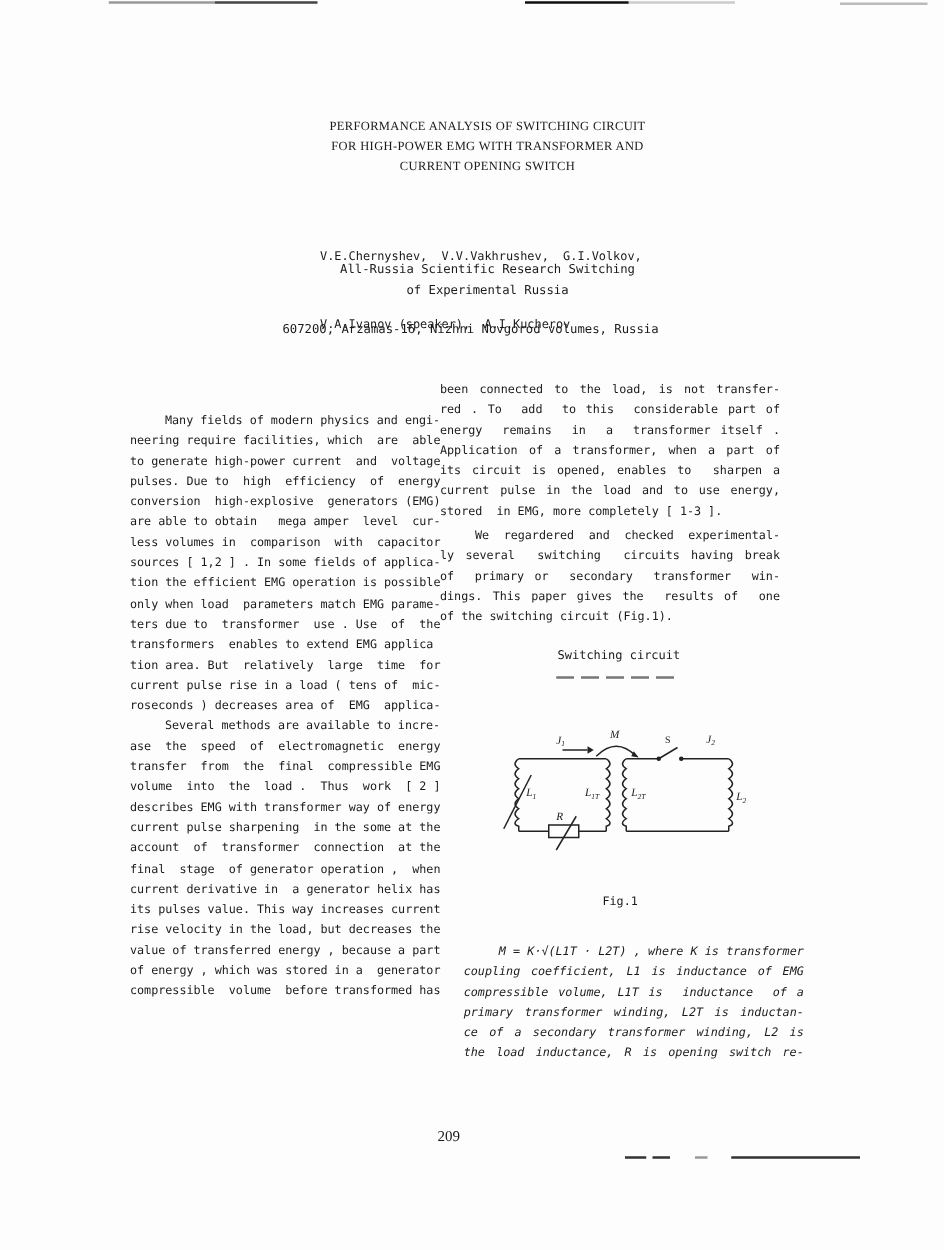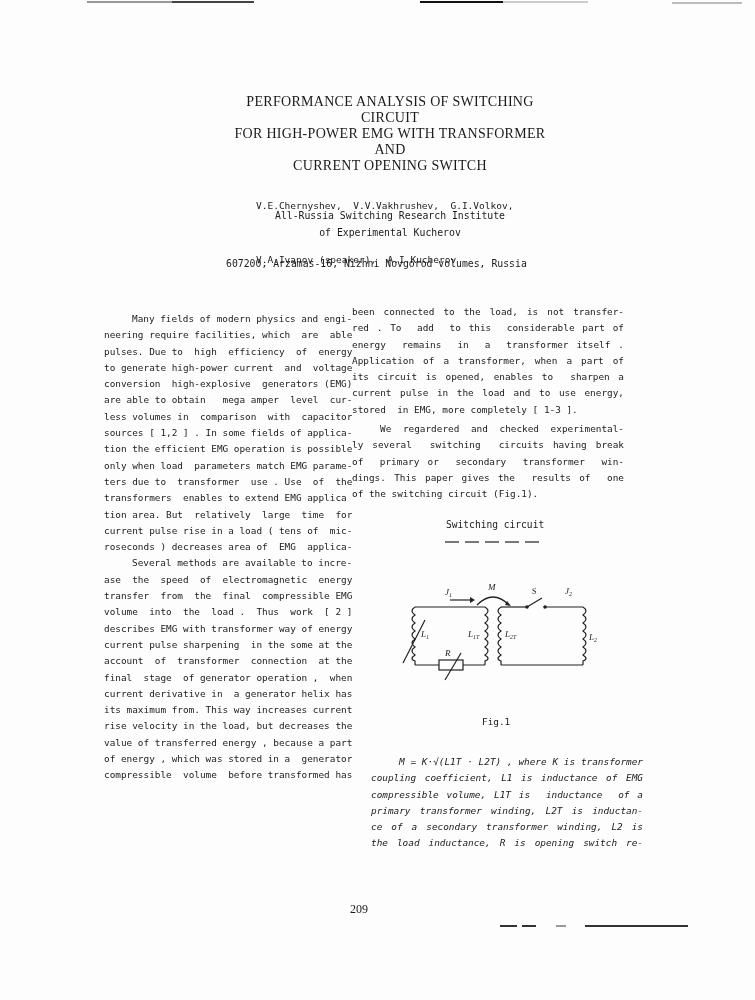--- a/index.html
+++ b/index.html
@@ -1,29 +1,29 @@
 <!DOCTYPE html>
 <html><head>
 <meta charset="utf-8">
 <style>
   html, body { margin:0; padding:0; }
   body { width:755px; height:1000px; background:#fdfdfd; position:relative; overflow:hidden;
          font-family:"DejaVu Sans Mono", monospace; color:#1a1a1a; }
   .scanline { position:absolute; height:2px; }
   .title { position:absolute; left:230px; top:94px; width:320px; text-align:center;
-           font-family:"Liberation Serif", serif; font-size:14px; letter-spacing:0.3px; line-height:16px; }
+           font-family:"Liberation Serif", serif; font-size:10px; letter-spacing:0.3px; line-height:16px; }
   .authors { position:absolute; left:256px; top:161px; font-size:9.5px; line-height:18px; white-space:pre; }
   .affil { position:absolute; left:240px; top:207px; width:300px; text-align:center; font-size:9.8px; line-height:17px; }
   .address { position:absolute; left:226px; top:258px; font-size:9.8px; white-space:pre; }
   .col { position:absolute; font-size:9.4px; line-height:16.3px; }
   .col p { margin:0; }
   .line { display:block; white-space:pre; text-align:justify; text-align-last:justify; height:16.3px; }
   .line.last { text-align-last:left; }
   .indent { padding-left:28px; }
-  .col-left { left:104px; top:311px; width:242px; }
+  .col-left { left:104px; top:329px; width:242px; }
   .col-right { left:352px; top:304px; width:272px; }
   .fig-heading { position:absolute; left:446px; top:519px; font-size:9.6px; }
   .fig-dashes { position:absolute; left:445px; top:541px; width:95px; height:2px;
                 background:repeating-linear-gradient(90deg,#777 0 14px,transparent 14px 20px); }
   .circuit { position:absolute; left:395px; top:575px; width:240px; height:120px; }
   .fig-caption { position:absolute; left:482px; top:716px; font-size:9.4px; }
   .page-num { position:absolute; left:350px; top:902px; font-family:"Liberation Serif", serif; font-size:12px; }
   .footer-rule { position:absolute; top:925px; height:2px; background:#333; }
 </style>
 </head>
@@ -40,32 +40,32 @@
   <div>FOR HIGH-POWER  EMG  WITH TRANSFORMER AND</div>
   <div>CURRENT OPENING SWITCH</div>
 </div>
 
 <div class="authors">
   <div>V.E.Chernyshev,  V.V.Vakhrushev,  G.I.Volkov,</div>
   <div>V.A.Ivanov (speaker),  A.I.Kucherov</div>
 </div>
 
 <div class="affil">
-  <div>All-Russia Switching Research Institute</div>
-  <div>of Experimental Kucherov</div>
+  <div>All-Russia Scientific Research Switching</div>
+  <div>of Experimental Russia</div>
 </div>
 
 <div class="address">607200, Arzamas-16, Nizhni Novgorod volumes, Russia</div>
 
 <div class="col col-left">
   <p>
     <span class="line indent">Many fields of modern physics and engi-</span>
     <span class="line">neering require facilities, which  are  able</span>
+    <span class="line">to generate high-power current  and  voltage</span>
     <span class="line">pulses. Due to  high  efficiency  of  energy</span>
-    <span class="line">to generate high-power current  and  voltage</span>
     <span class="line">conversion  high-explosive  generators (EMG)</span>
     <span class="line">are able to obtain   mega amper  level  cur-</span>
     <span class="line">less volumes in  comparison  with  capacitor</span>
     <span class="line">sources [ 1,2 ] . In some fields of applica-</span>
     <span class="line">tion the efficient EMG operation is possible</span>
     <span class="line">only when load  parameters match EMG parame-</span>
     <span class="line">ters due to  transformer  use . Use  of  the</span>
     <span class="line">transformers  enables to extend EMG applica</span>
     <span class="line">tion area. But  relatively  large  time  for</span>
     <span class="line">current pulse rise in a load ( tens of  mic-</span>
@@ -74,21 +74,21 @@
   <p>
     <span class="line indent">Several methods are available to incre-</span>
     <span class="line">ase  the  speed  of  electromagnetic  energy</span>
     <span class="line">transfer  from  the  final  compressible EMG</span>
     <span class="line">volume  into  the  load .  Thus  work  [ 2 ]</span>
     <span class="line">describes EMG with transformer way of energy</span>
     <span class="line">current pulse sharpening  in the some at the</span>
     <span class="line">account  of  transformer  connection  at the</span>
     <span class="line">final  stage  of generator operation ,  when</span>
     <span class="line">current derivative in  a generator helix has</span>
-    <span class="line">its maximum from. This way increases current</span>
+    <span class="line">its pulses value. This way increases current</span>
     <span class="line">rise velocity in the load, but decreases the</span>
     <span class="line">value of transferred energy , because a part</span>
     <span class="line">of energy , which was stored in a  generator</span>
     <span class="line">compressible  volume  before transformed has</span>
   </p>
 </div>
 
 <div class="col col-right">
   <p>
     <span class="line">been connected to the load, is not transfer-</span>

